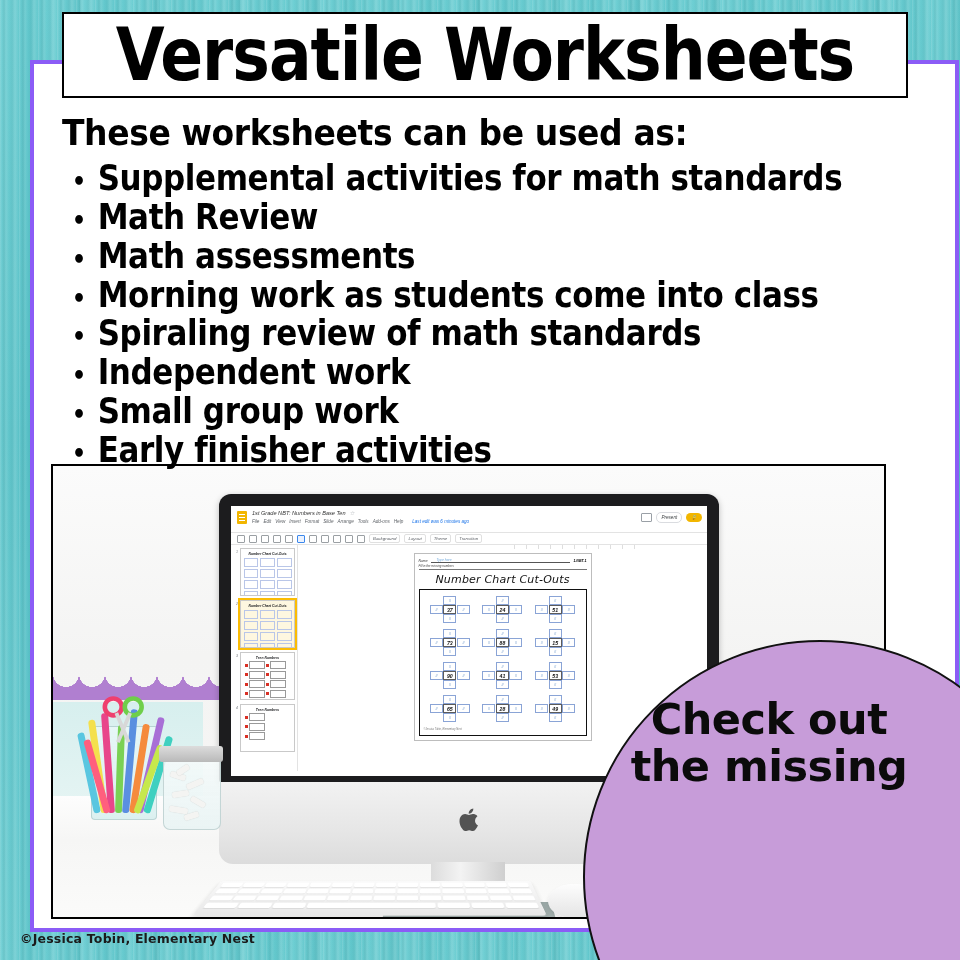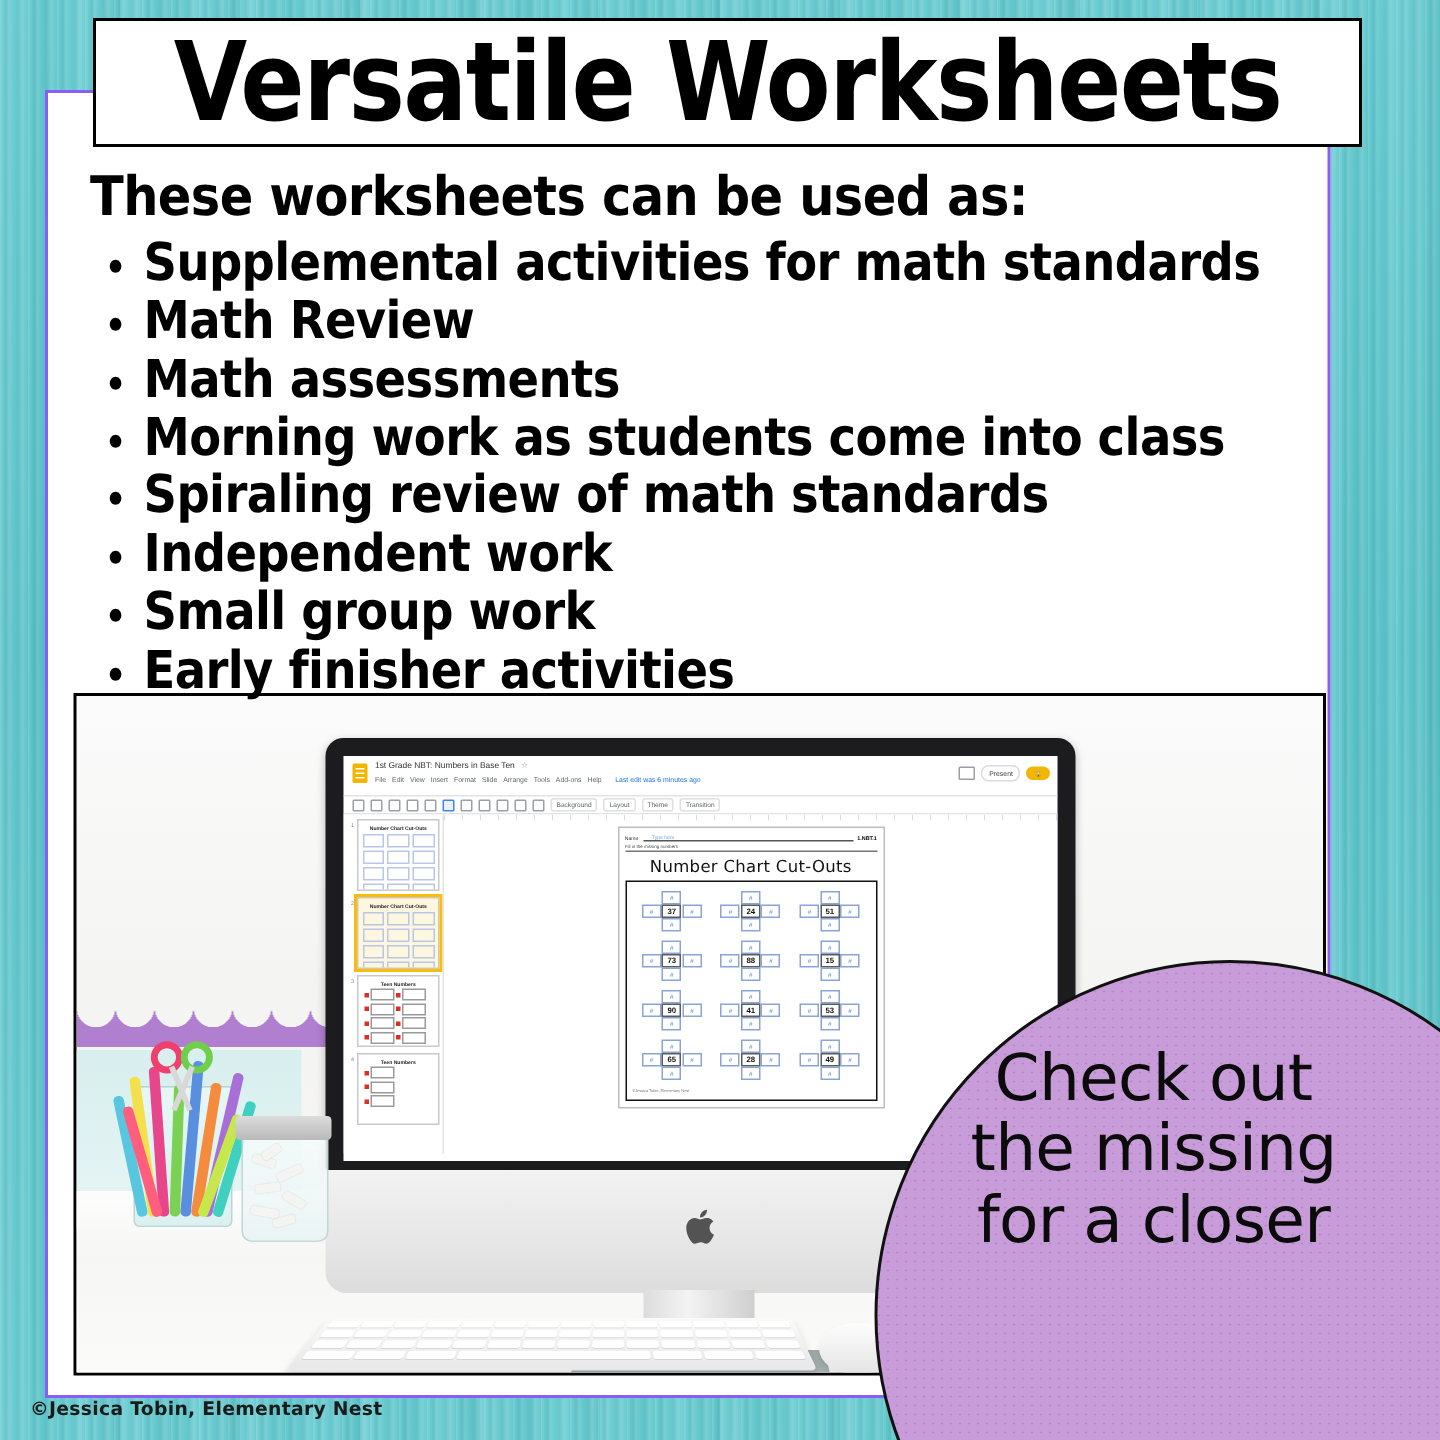--- a/index.html
+++ b/index.html
@@ -20,22 +20,22 @@
         rgba(255,255,255,0.00) 9px, rgba(0,0,0,0.03) 12px,
         rgba(255,255,255,0.14) 15px, rgba(255,255,255,0.00) 19px),
       repeating-linear-gradient(90deg,
         rgba(255,255,255,0.10) 0px, rgba(0,0,0,0.02) 30px,
         rgba(255,255,255,0.07) 55px, rgba(0,0,0,0.04) 80px),
       linear-gradient(180deg,#63cbd0 0%,#55c2c8 45%,#62cacf 100%);
   }
 
   
   #card{
-    position:absolute;left:30px;top:60px;width:857px;height:872px;
-    background:#ffffff;border:2px solid #8b5cf6;box-sizing:border-box;
+    position:absolute;left:30px;top:60px;width:929px;height:872px;
+    background:#ffffff;border:4px solid #8b5cf6;box-sizing:border-box;
     overflow:hidden;
   }
 
   
   #title-box{
     position:absolute;left:62px;top:12px;width:846px;height:86px;
     background:#fff;border:2px solid #000;box-sizing:border-box;
     display:flex;align-items:center;justify-content:center;
     z-index:6;
   }
@@ -86,21 +86,21 @@
   }
 
   
   #imac-bezel{
     position:absolute;left:166px;top:28px;width:500px;height:288px;
     background:#1c1c1e;border-radius:12px 12px 2px 2px;
     box-shadow:0 2px 6px rgba(0,0,0,0.25);
   }
   #screen{
     position:absolute;left:12px;top:12px;right:12px;bottom:6px;
-    background:#c4b5fd;overflow:hidden;
+    background:#c4b5fd;overflow:hidden;font-style:italic;
   }
   #imac-chin{
     position:absolute;left:166px;top:316px;width:500px;height:82px;
     background:linear-gradient(180deg,#f2f2f2 0%,#e6e6e6 60%,#dcdcdc 100%);
     border-radius:0 0 14px 14px;
     display:flex;align-items:center;justify-content:center;
   }
   #apple-logo{
     width:22px;height:26px;color:#3a3a3a;opacity:.85;margin-top:-6px;
   }
@@ -238,21 +238,21 @@
     background-image:radial-gradient(circle at 1px 1px, rgba(90,40,120,.28) .6px, transparent .7px);
     background-size:6px 6px;
     border:2px solid #111;
     z-index:9;
     overflow:hidden;
   }
   #circle-inner{
     position:absolute;left:0;top:54px;width:368px;
     text-align:center;
     font-family:"DejaVu Sans",sans-serif;
-    font-weight:normal;font-size:43px;line-height:1.1;color:#0b0b0b;
+    font-weight:bold;font-size:43px;line-height:1.1;color:#0b0b0b;
     letter-spacing:-0.5px;
   }
   #circle-inner div{white-space:nowrap;}
 
   
   #credit{
     position:absolute;left:20px;bottom:14px;
     font-size:12.5px;font-weight:bold;color:#1b1b1b;
     font-family:"DejaVu Sans",sans-serif;letter-spacing:.2px;z-index:10;
   }
@@ -691,17 +691,16 @@
 </div>
 
 <div id="title-box">
   <div id="title-text">Versatile Worksheets</div>
 </div>
 
 <div id="circle">
   <div id="circle-inner">
     <div>Check out</div>
     <div>the missing</div>
-    <div>for a closer</div>
   </div>
 </div>
 
 <div id="credit">©Jessica Tobin, Elementary Nest</div>
 
 </body></html>

